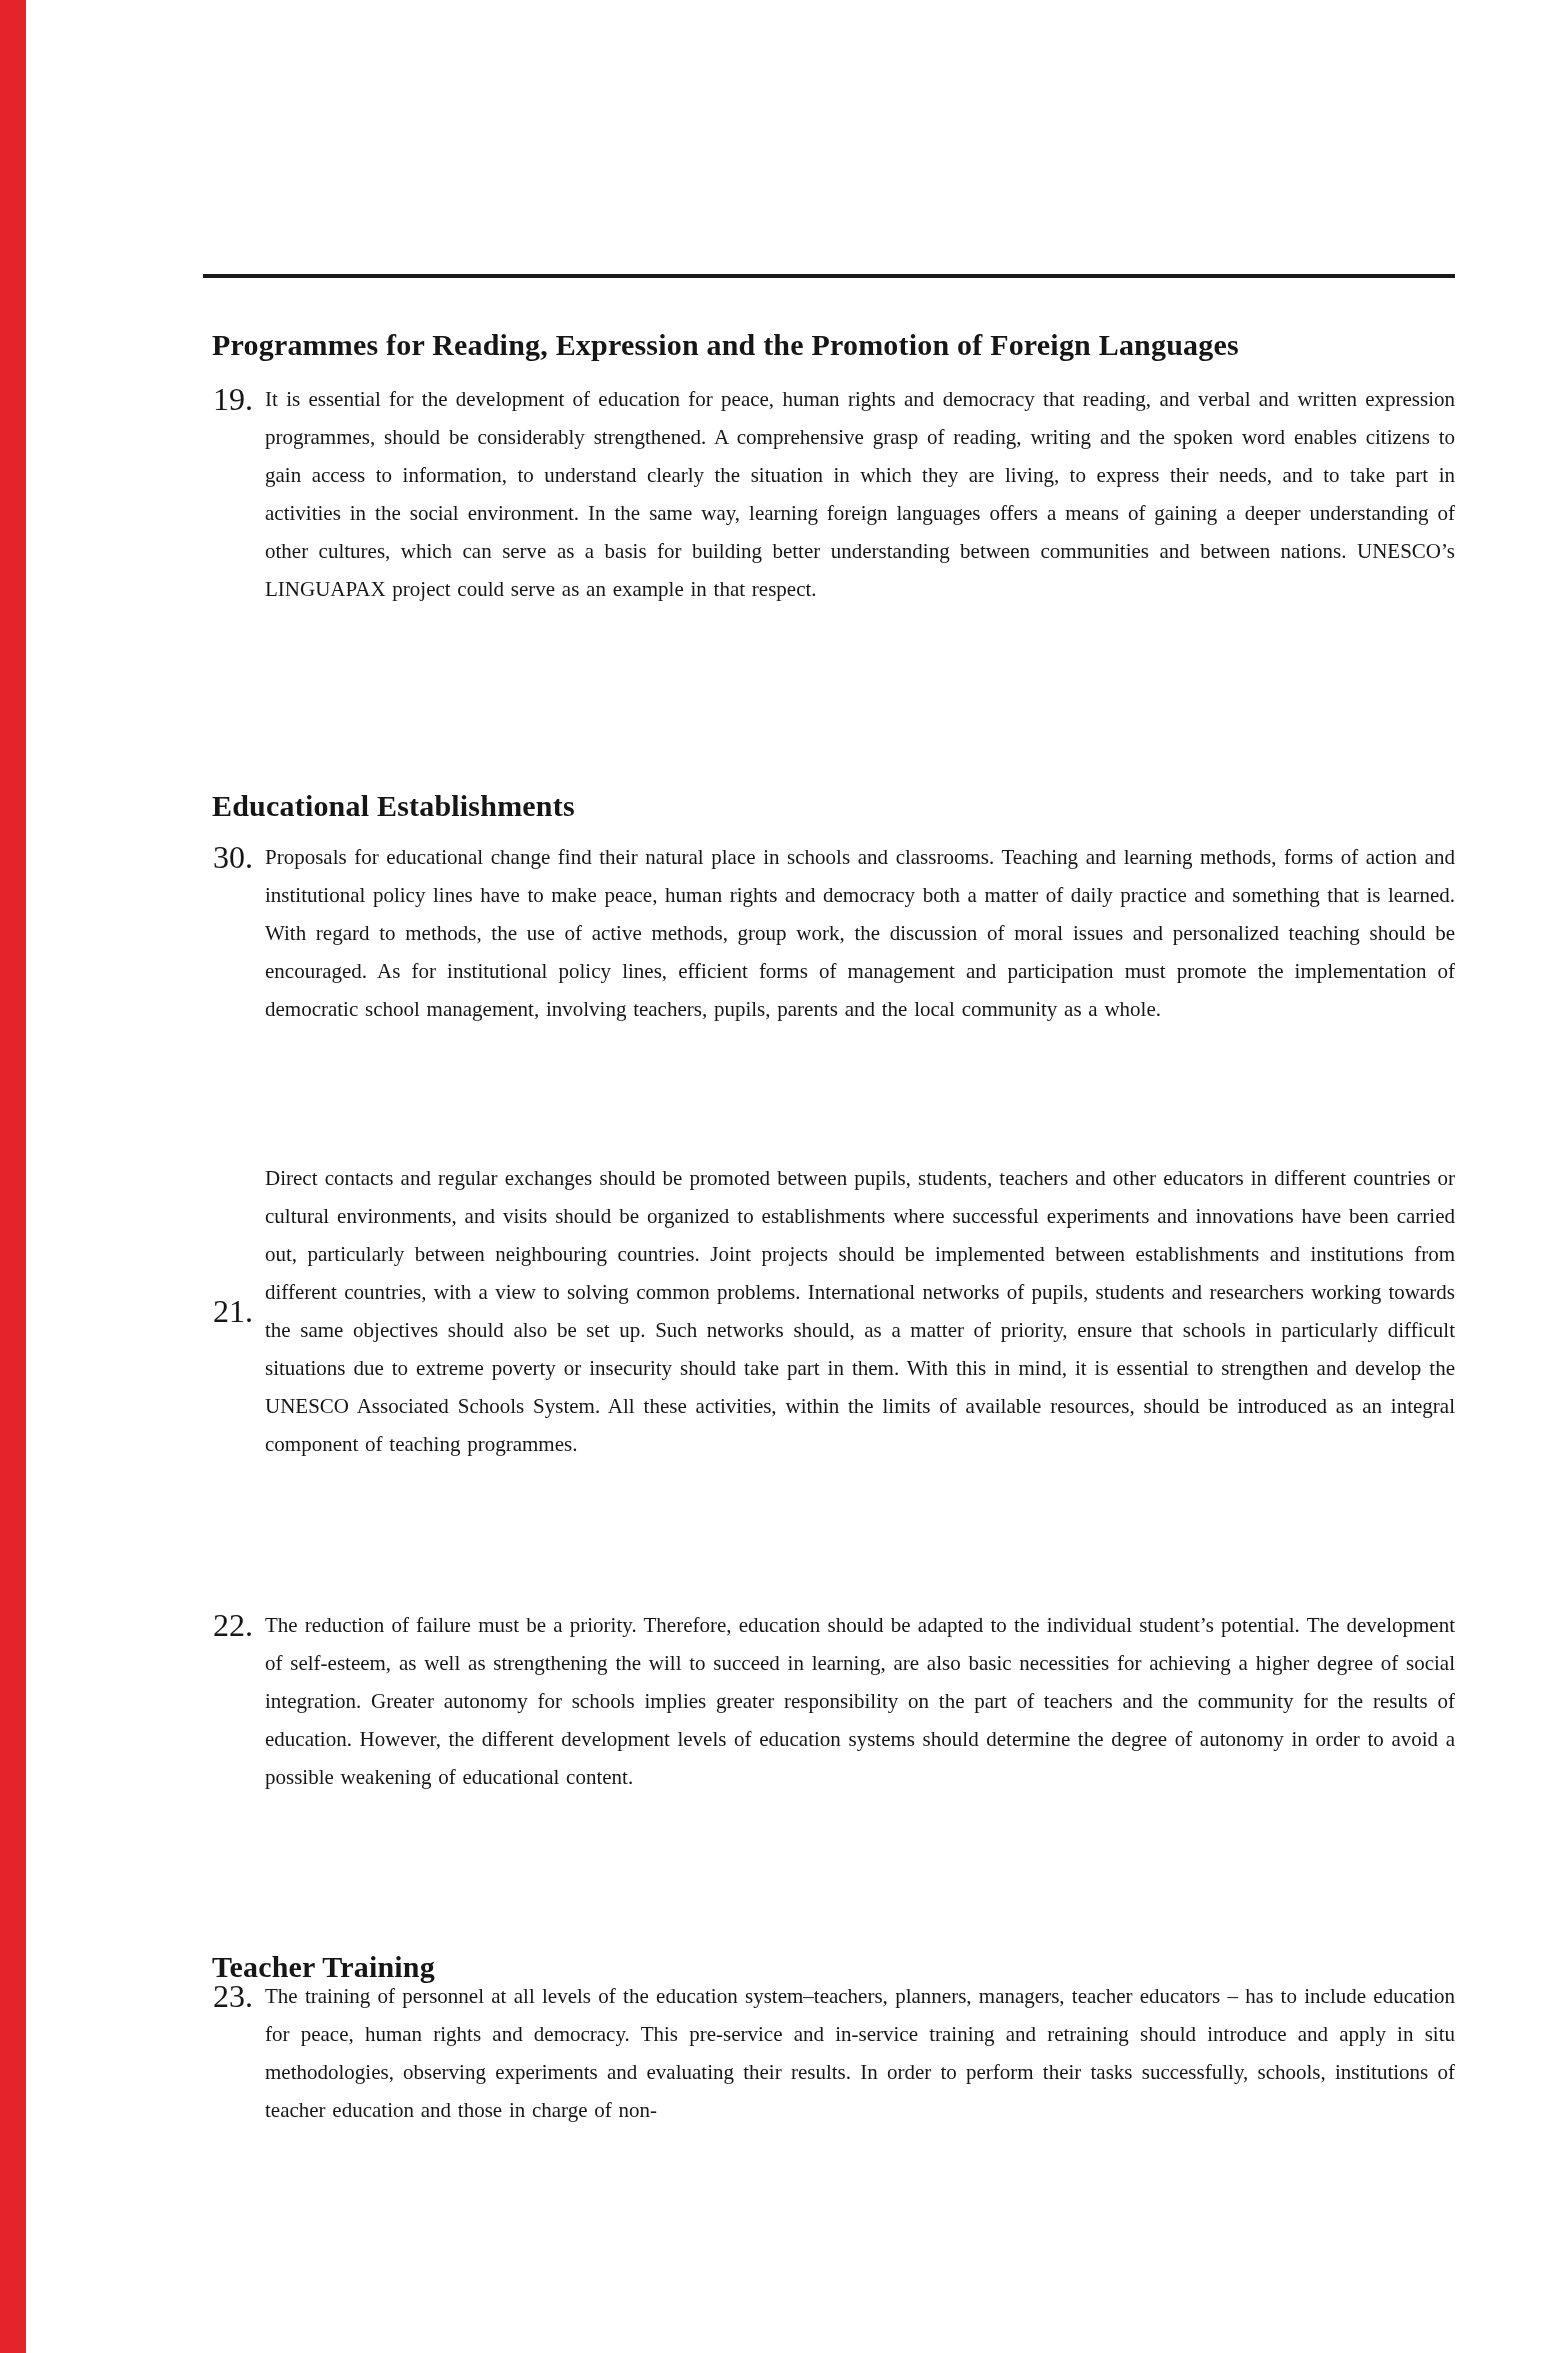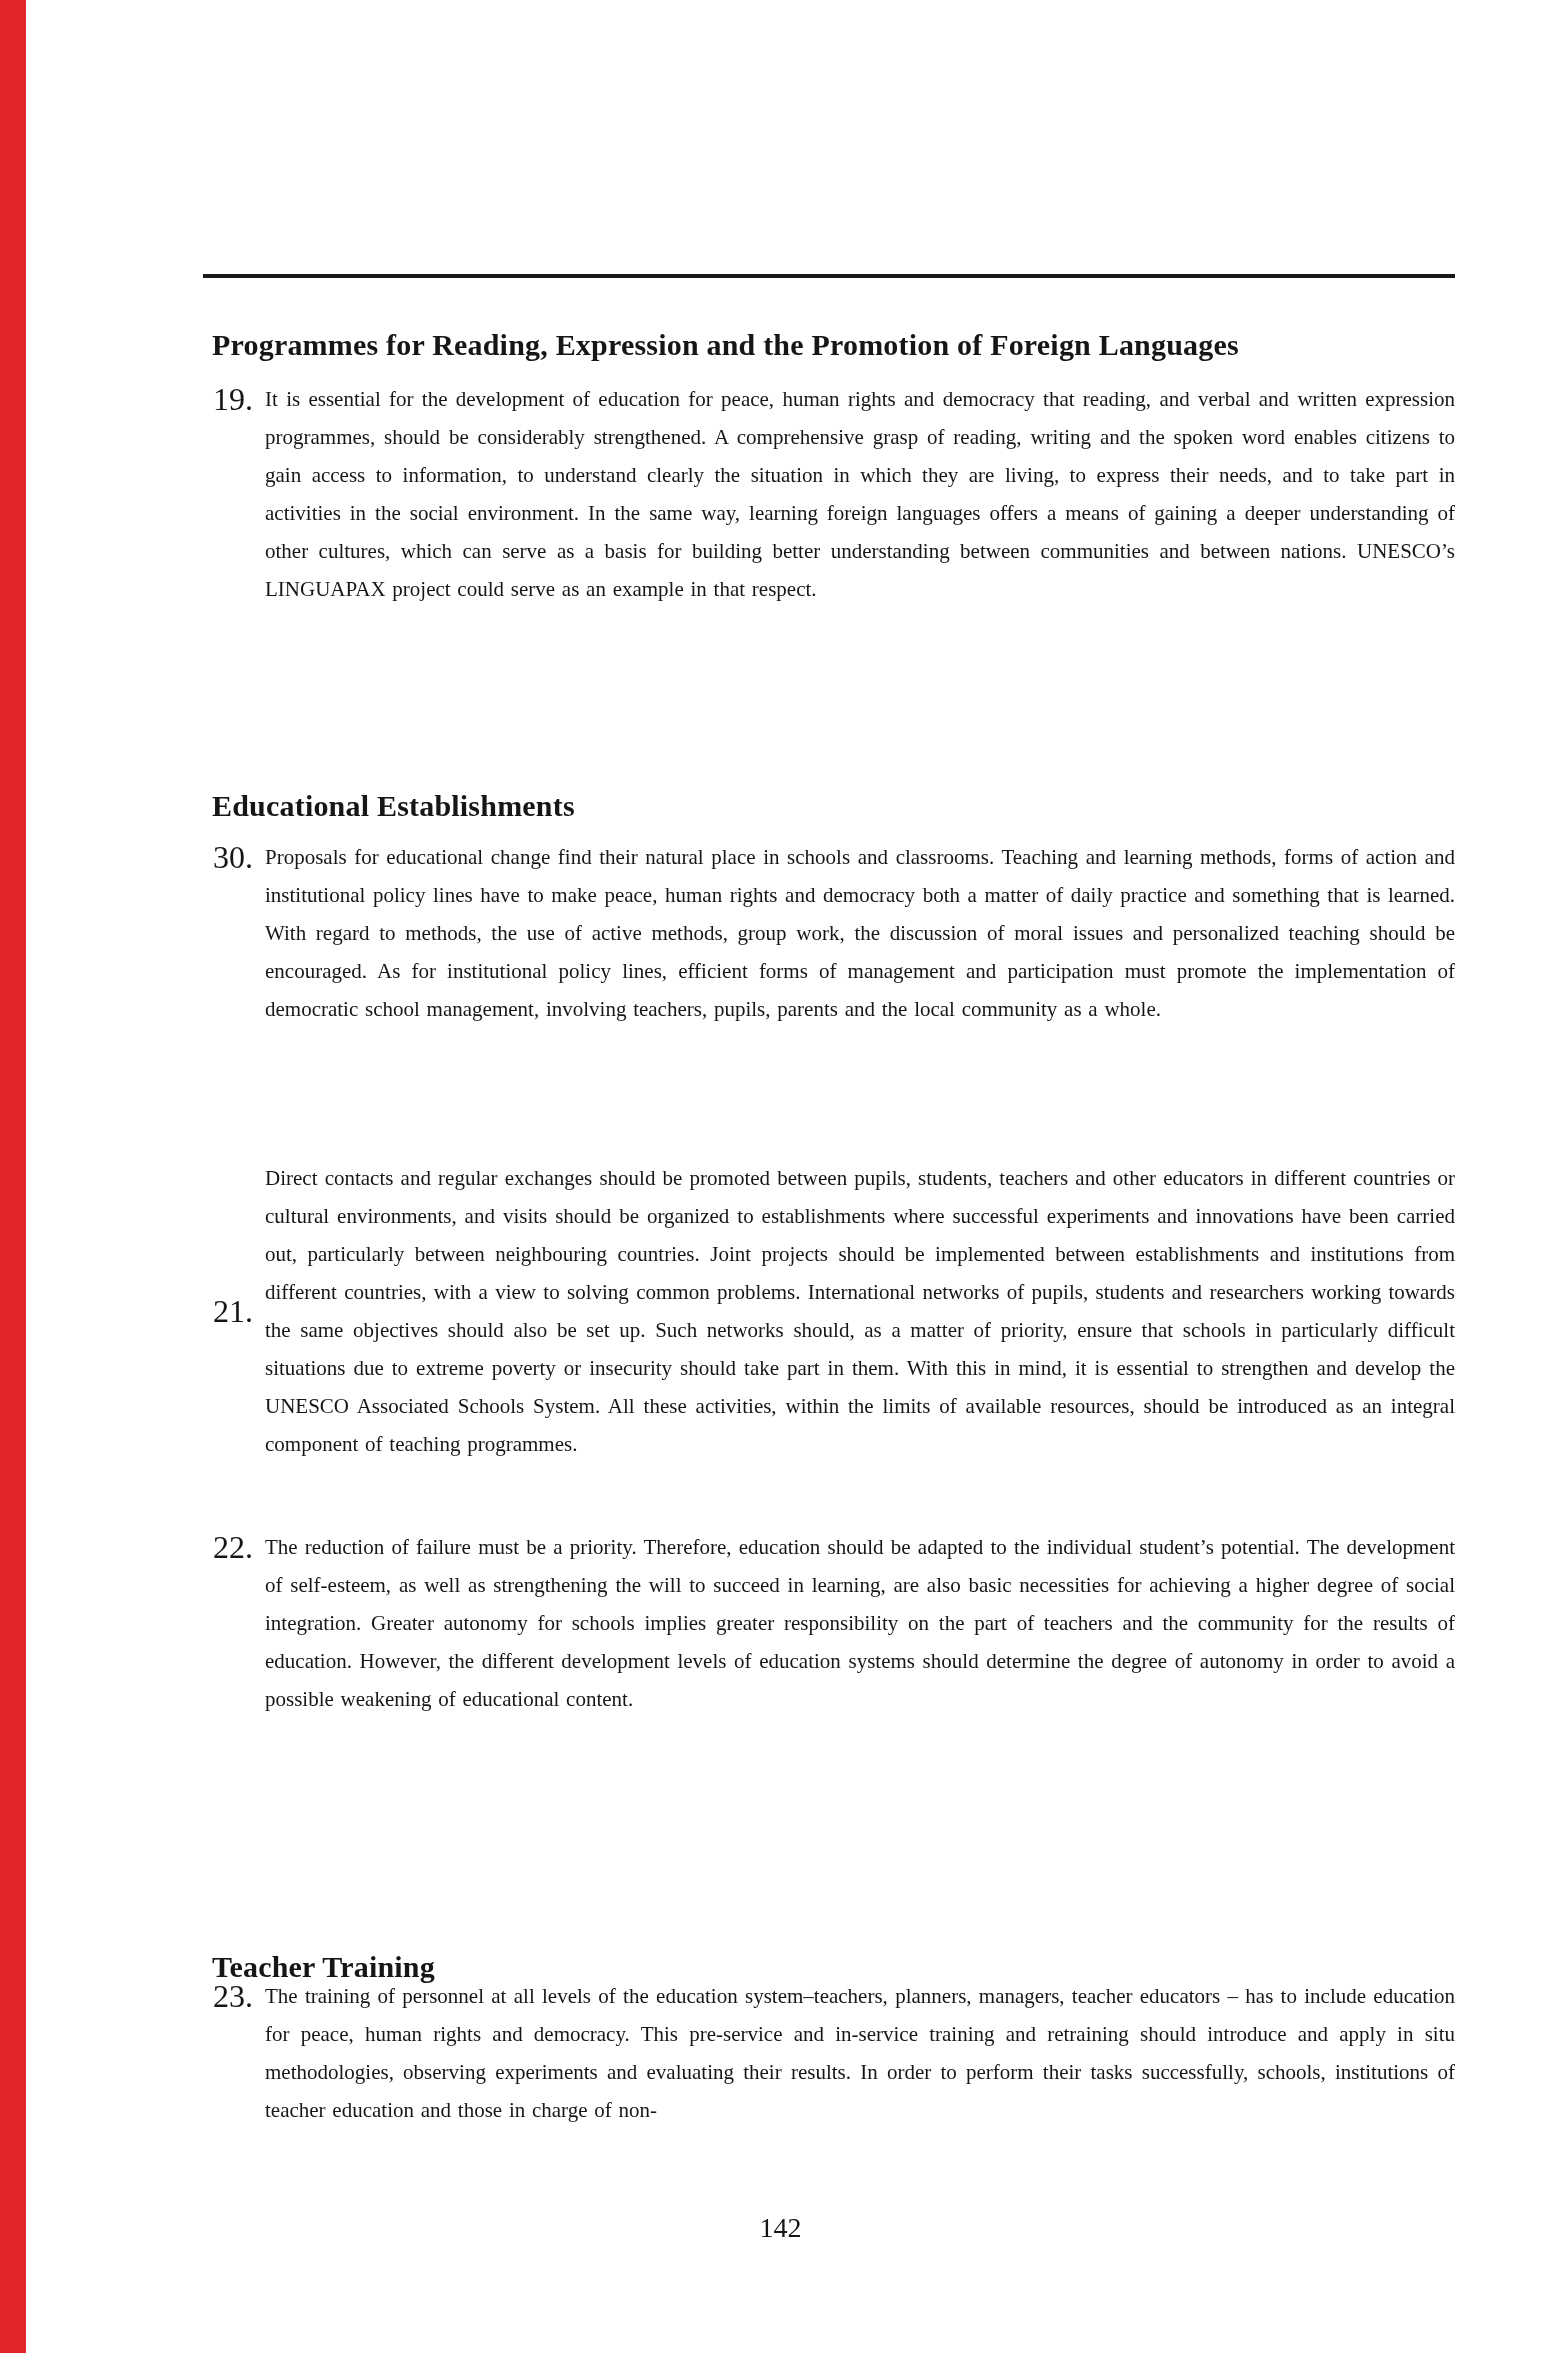--- a/index.html
+++ b/index.html
@@ -69,21 +69,21 @@
   .para .ptext {
     flex: 1;
     text-align: justify;
     font-size: 21px;
     line-height: 38px;
     word-spacing: 1.5px;
   }
   .para-19 { top: 380px; }
   .para-20 { top: 838px; }
   .para-21 { top: 1159px; align-items: center; }
-  .para-22 { top: 1528px; }
+  .para-22 { top: 1606px; }
   .para-23 { top: 1977px; justify-content: space-between; }
   .page-number {
     position: absolute;
     left: 0; top: 2209px;
     width: 1561px;
     text-align: center;
     font-size: 28px;
     line-height: 38px;
   }
 </style>
@@ -121,16 +121,15 @@
     <span class="ptext">The reduction of failure must be a priority.  Therefore, education should be adapted to the individual student’s potential.  The development of self-esteem, as well as strengthening the will to succeed in learning, are also basic necessities for achieving a higher degree of social integration.  Greater autonomy for schools implies greater responsibility on the part of teachers and the community for the results of education.  However, the different development levels of education systems should determine the degree of autonomy in order to avoid a possible weakening of educational content.</span>
   </div>
 
   <div class="section-heading heading-2">Teacher Training</div>
 
   <div class="para para-23">
     <span class="num">23.</span>
     <span class="ptext">The training of personnel at all levels of the education system–teachers, planners, managers, teacher educators – has to include education for peace, human rights and democracy.  This pre-service and in-service training and retraining should introduce and apply in situ methodologies, observing experiments and evaluating their results.  In order to perform their tasks successfully, schools, institutions of teacher education and those in charge of non-</span>
   </div>
 
-  <div class="page-number">142</div>
 
 </div>
 
 
 </body></html>

